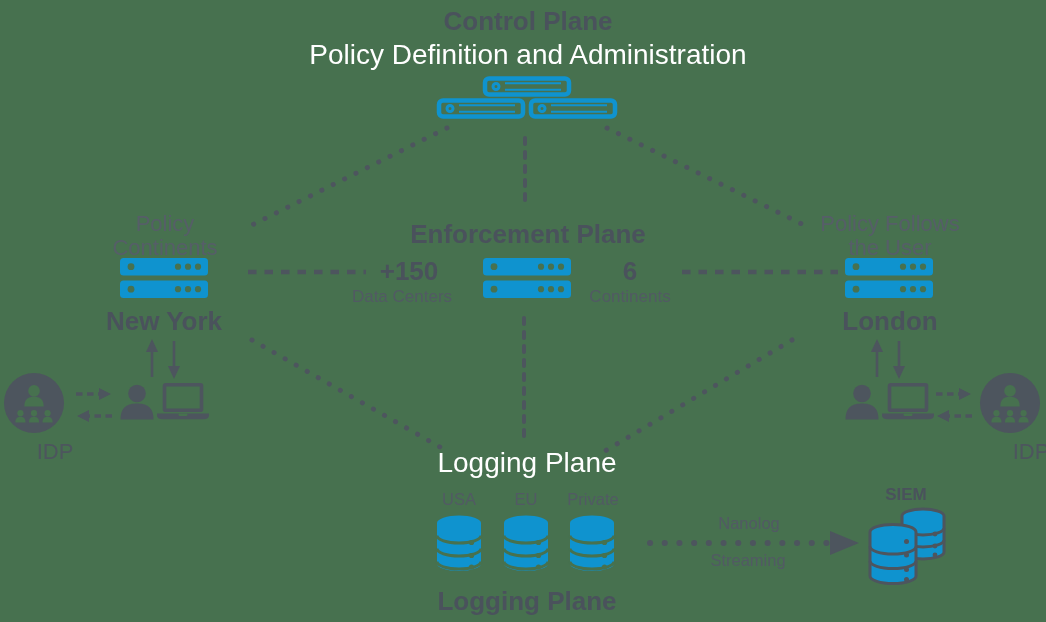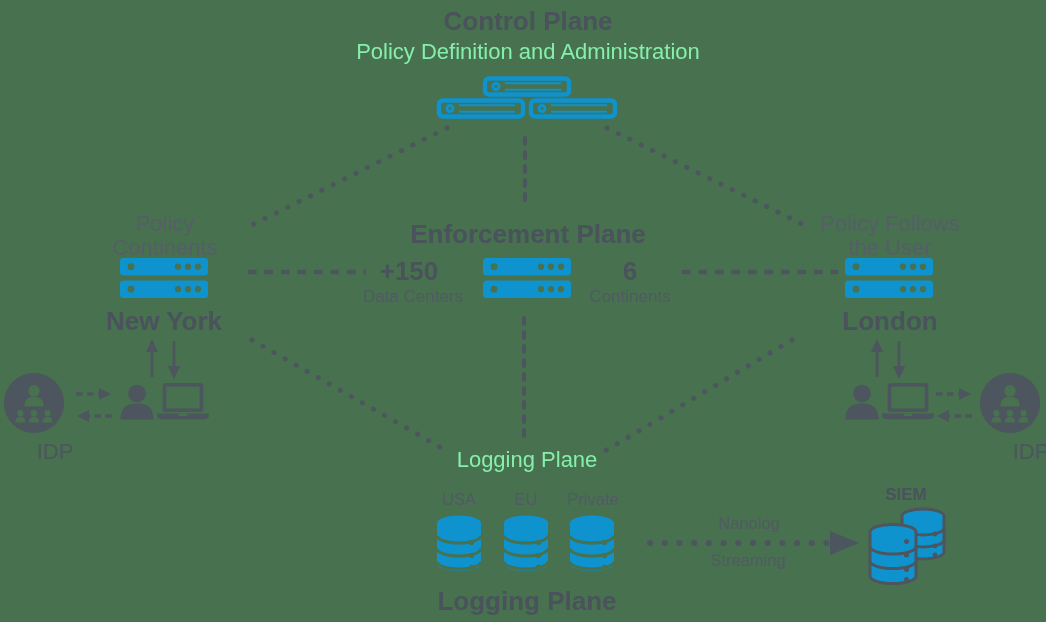--- a/index.html
+++ b/index.html
@@ -6,21 +6,21 @@
   .canvas{
     position:relative;width:1046px;height:622px;overflow:hidden;
     background:#47714f;
     font-family:"Liberation Sans", sans-serif;
   }
   .txt{position:absolute;white-space:nowrap;}
   .cx{transform:translateX(-50%);text-align:center;}
   .full{left:10px;right:0;text-align:center;}
   .h1{font-size:26px;font-weight:bold;color:#4a525c;}
   .h2{font-size:26px;font-weight:bold;color:#4a525c;}
-  .sub{font-size:22px;color:#86efac;}
+  .sub{font-size:28px;color:#ffffff;}
   .lbl{font-size:22px;color:#565e68;line-height:24px;text-align:center;margin-top:8px;}
   .stat-v{font-size:26px;font-weight:bold;color:#4a525c;}
   .stat-l{font-size:17px;color:#525a64;}
   .small{font-size:16.5px;color:#525a64;}
   .bold-small{font-size:17px;font-weight:bold;color:#4a525c;}
   .idp-lbl{font-size:22px;color:#4d555e;margin-left:20px;}
   svg{display:block;}
   .icon{position:absolute;}
 </style>
 </head>
@@ -110,21 +110,21 @@
         <rect x="96" y="24.5" width="84" height="16" rx="4" stroke-width="4.5"></rect>
         <circle cx="107" cy="32.5" r="3" stroke-width="3"></circle>
         <path d="M116,29.3 H172 M116,35.7 H172" stroke-width="2"></path>
       </g>
     </svg>
   </div>
 
   <div class="txt full h1" style="top:219px;">Enforcement Plane</div>
 
   <div class="txt cx stat-v" style="left:409px;top:256px;">+150</div>
-  <div class="txt cx stat-l" style="left:413px;top:287px;">Data Centers</div>
+  <div class="txt cx stat-l" style="left:402px;top:287px;">Data Centers</div>
   <div class="txt cx stat-v" style="left:630px;top:256px;">6</div>
   <div class="txt cx stat-l" style="left:630px;top:287px;">Continents</div>
 
   <div class="icon" style="left:483px;top:258px;">
     <svg width="88" height="40" viewBox="0 0 88 40">
       <g fill="#0f93cf">
         <rect x="0" y="0" width="88" height="17.5" rx="3.5"></rect>
         <rect x="0" y="22.5" width="88" height="17.5" rx="3.5"></rect>
       </g>
       <g fill="#47714f">

